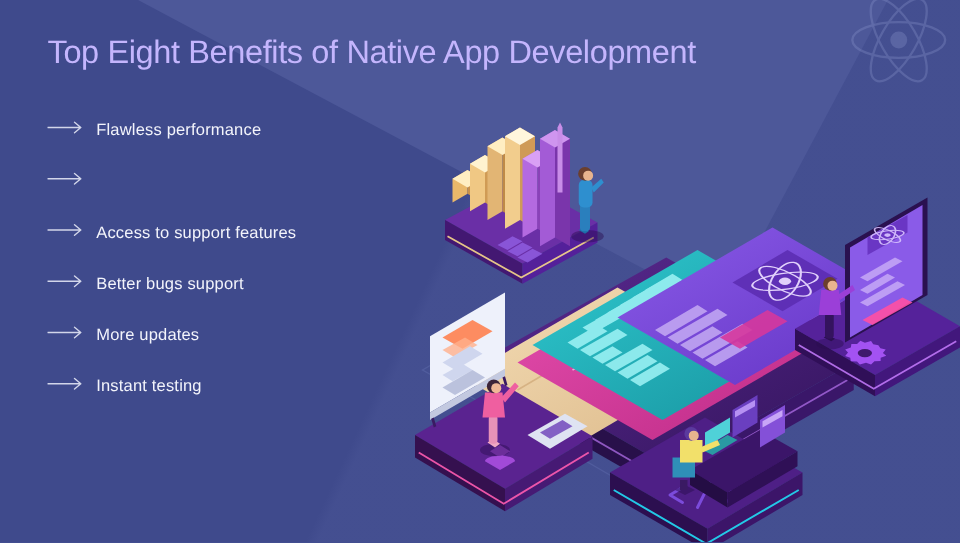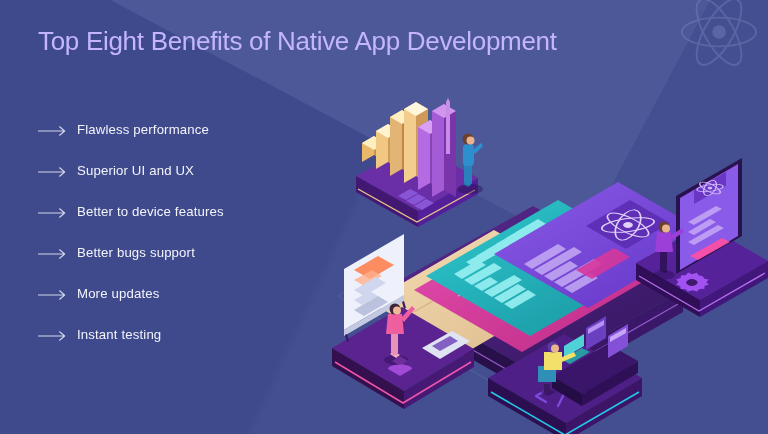--- a/index.html
+++ b/index.html
@@ -68,21 +68,21 @@
   
   .benefits {
     position: absolute;
     left: 38px;
     top: 96px;
     width: 290px;
     list-style: none;
   }
   .benefit-item {
     display: flex;
-    align-items: flex-end;
+    align-items: flex-start;
     height: 41px;
   }
   .arrow-icon {
     width: 30px;
     height: 12px;
     flex: 0 0 30px;
     margin-right: 9px;
     opacity: 0.92;
   }
   .benefit-label {
@@ -125,27 +125,26 @@
     <li class="benefit-item">
       <svg class="arrow-icon" viewBox="0 0 34 12">
         <path d="M0 6 H30 M24.5 1.2 L30.2 6 L24.5 10.8" fill="none" stroke="#dfe2f2" stroke-width="1.25" stroke-linecap="round" stroke-linejoin="round"></path>
       </svg>
       <span class="benefit-label">Flawless performance</span>
     </li>
     <li class="benefit-item">
       <svg class="arrow-icon" viewBox="0 0 34 12">
         <path d="M0 6 H30 M24.5 1.2 L30.2 6 L24.5 10.8" fill="none" stroke="#dfe2f2" stroke-width="1.25" stroke-linecap="round" stroke-linejoin="round"></path>
       </svg>
-      <span class="benefit-label">Superior UI and UX</span>
-    </li>
-    <li class="benefit-item">
-      <svg class="arrow-icon" viewBox="0 0 34 12">
-        <path d="M0 6 H30 M24.5 1.2 L30.2 6 L24.5 10.8" fill="none" stroke="#dfe2f2" stroke-width="1.25" stroke-linecap="round" stroke-linejoin="round"></path>
-      </svg>
-      <span class="benefit-label">Better to device features</span>
+    </li>
+    <li class="benefit-item">
+      <svg class="arrow-icon" viewBox="0 0 34 12">
+        <path d="M0 6 H30 M24.5 1.2 L30.2 6 L24.5 10.8" fill="none" stroke="#dfe2f2" stroke-width="1.25" stroke-linecap="round" stroke-linejoin="round"></path>
+      </svg>
+      <span class="benefit-label">Access to support features</span>
     </li>
     <li class="benefit-item">
       <svg class="arrow-icon" viewBox="0 0 34 12">
         <path d="M0 6 H30 M24.5 1.2 L30.2 6 L24.5 10.8" fill="none" stroke="#dfe2f2" stroke-width="1.25" stroke-linecap="round" stroke-linejoin="round"></path>
       </svg>
       <span class="benefit-label">Better bugs support</span>
     </li>
     <li class="benefit-item">
       <svg class="arrow-icon" viewBox="0 0 34 12">
         <path d="M0 6 H30 M24.5 1.2 L30.2 6 L24.5 10.8" fill="none" stroke="#dfe2f2" stroke-width="1.25" stroke-linecap="round" stroke-linejoin="round"></path>

